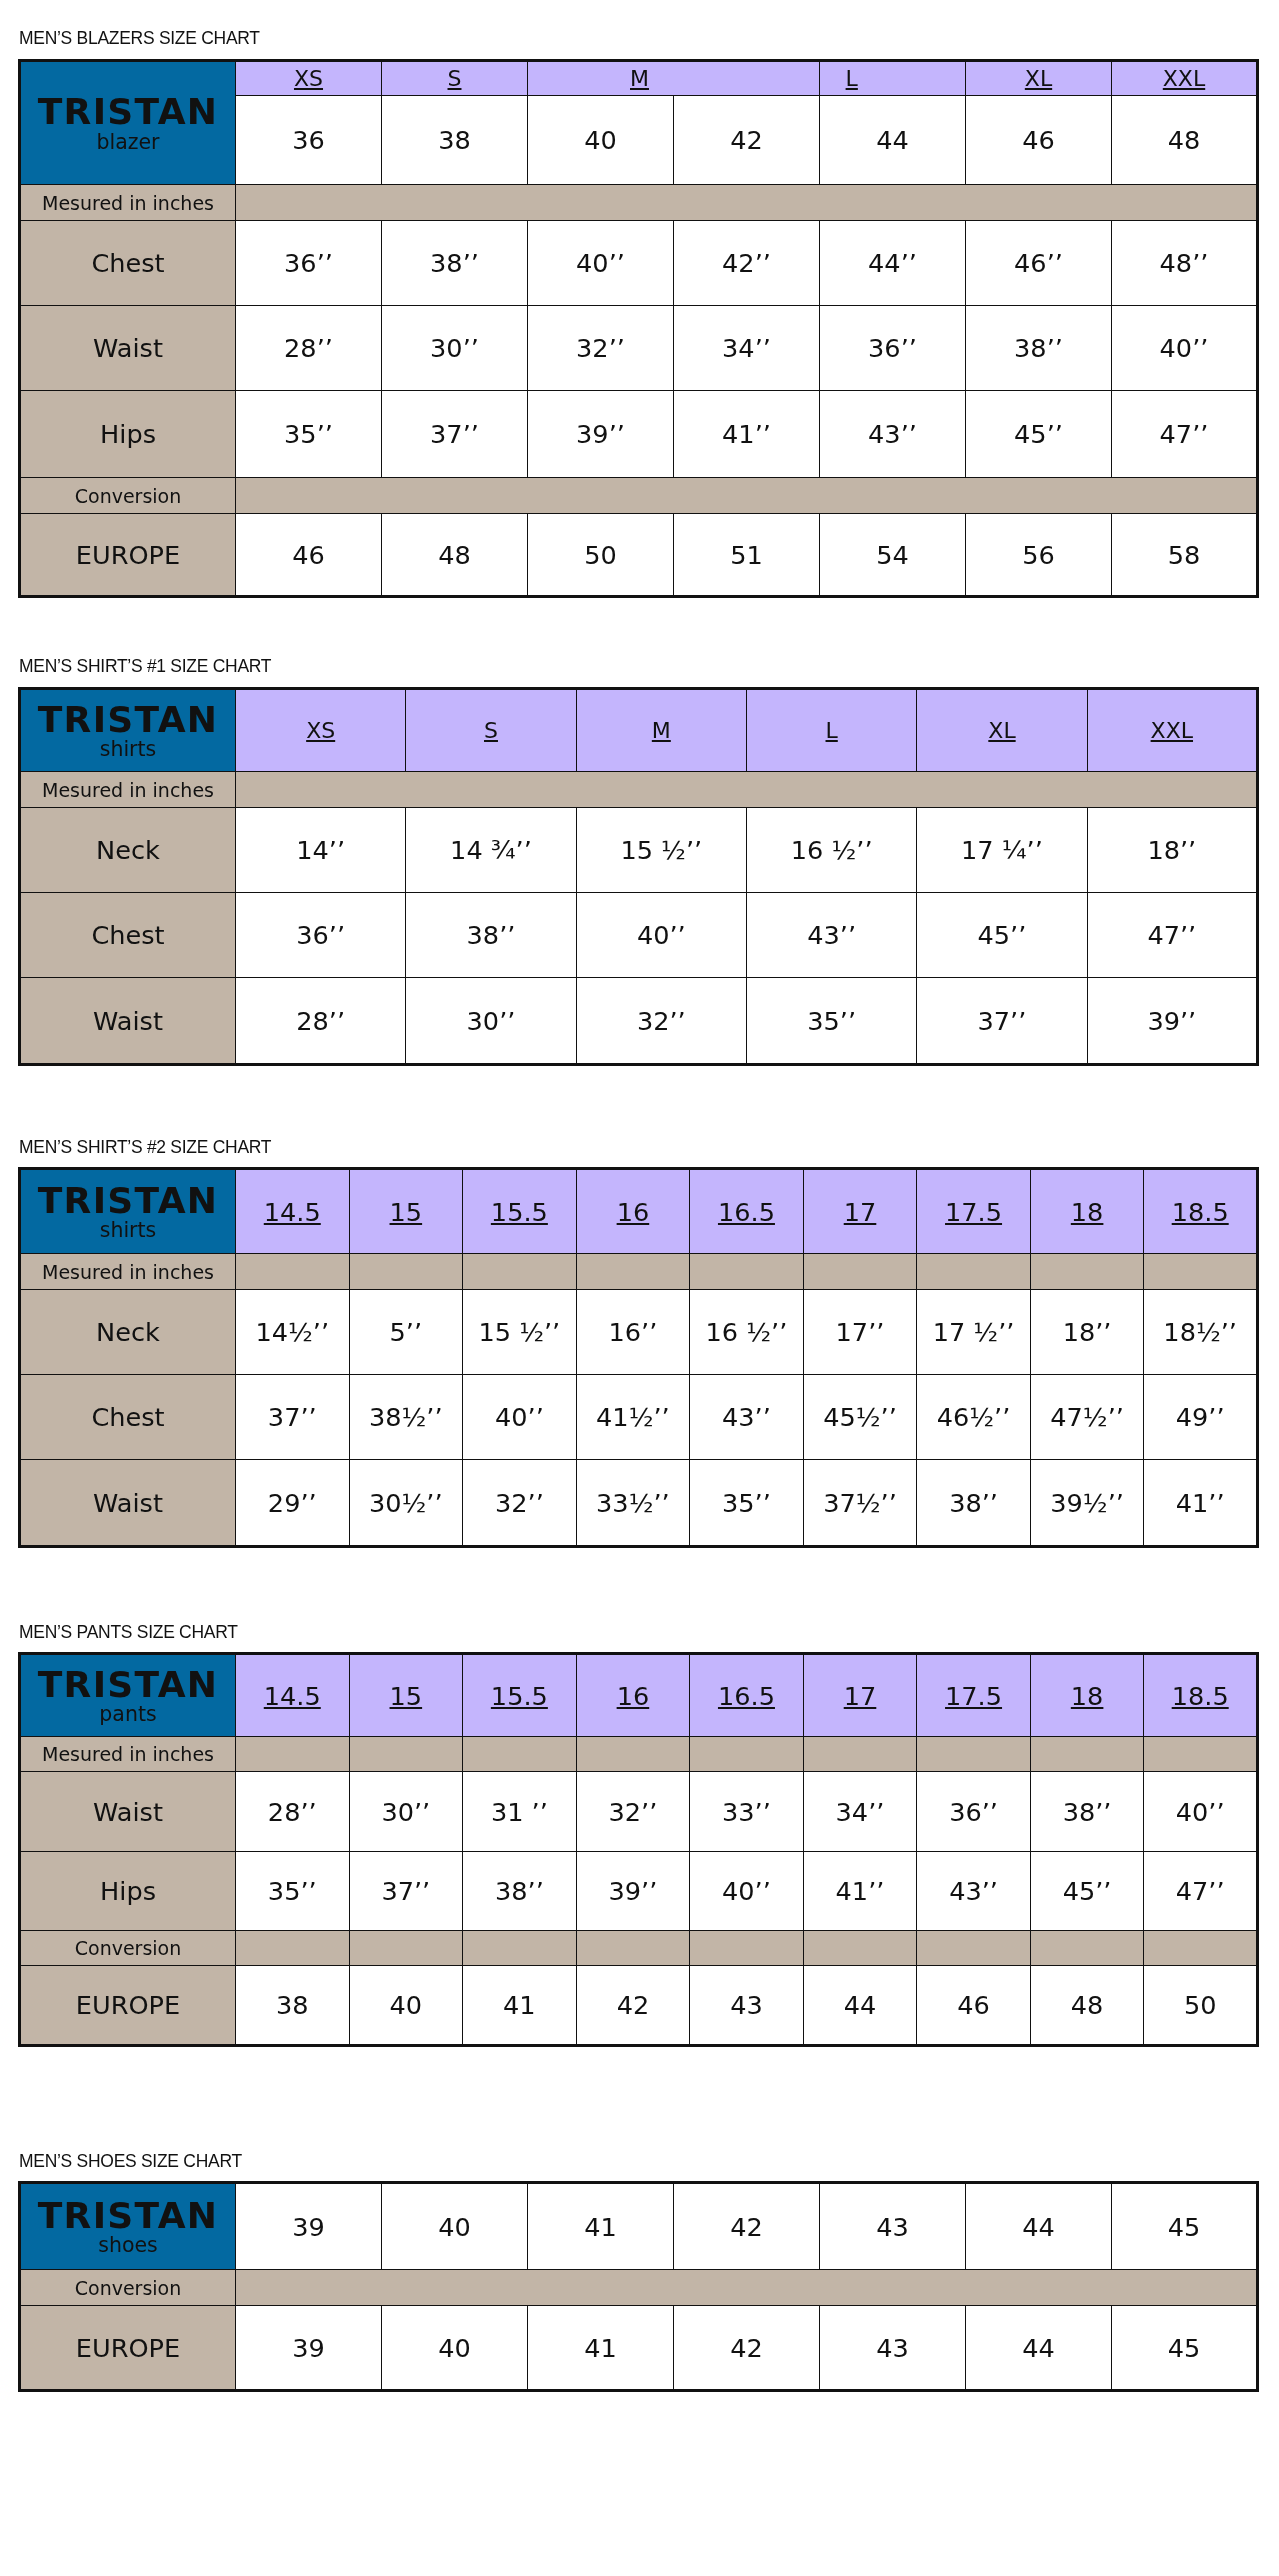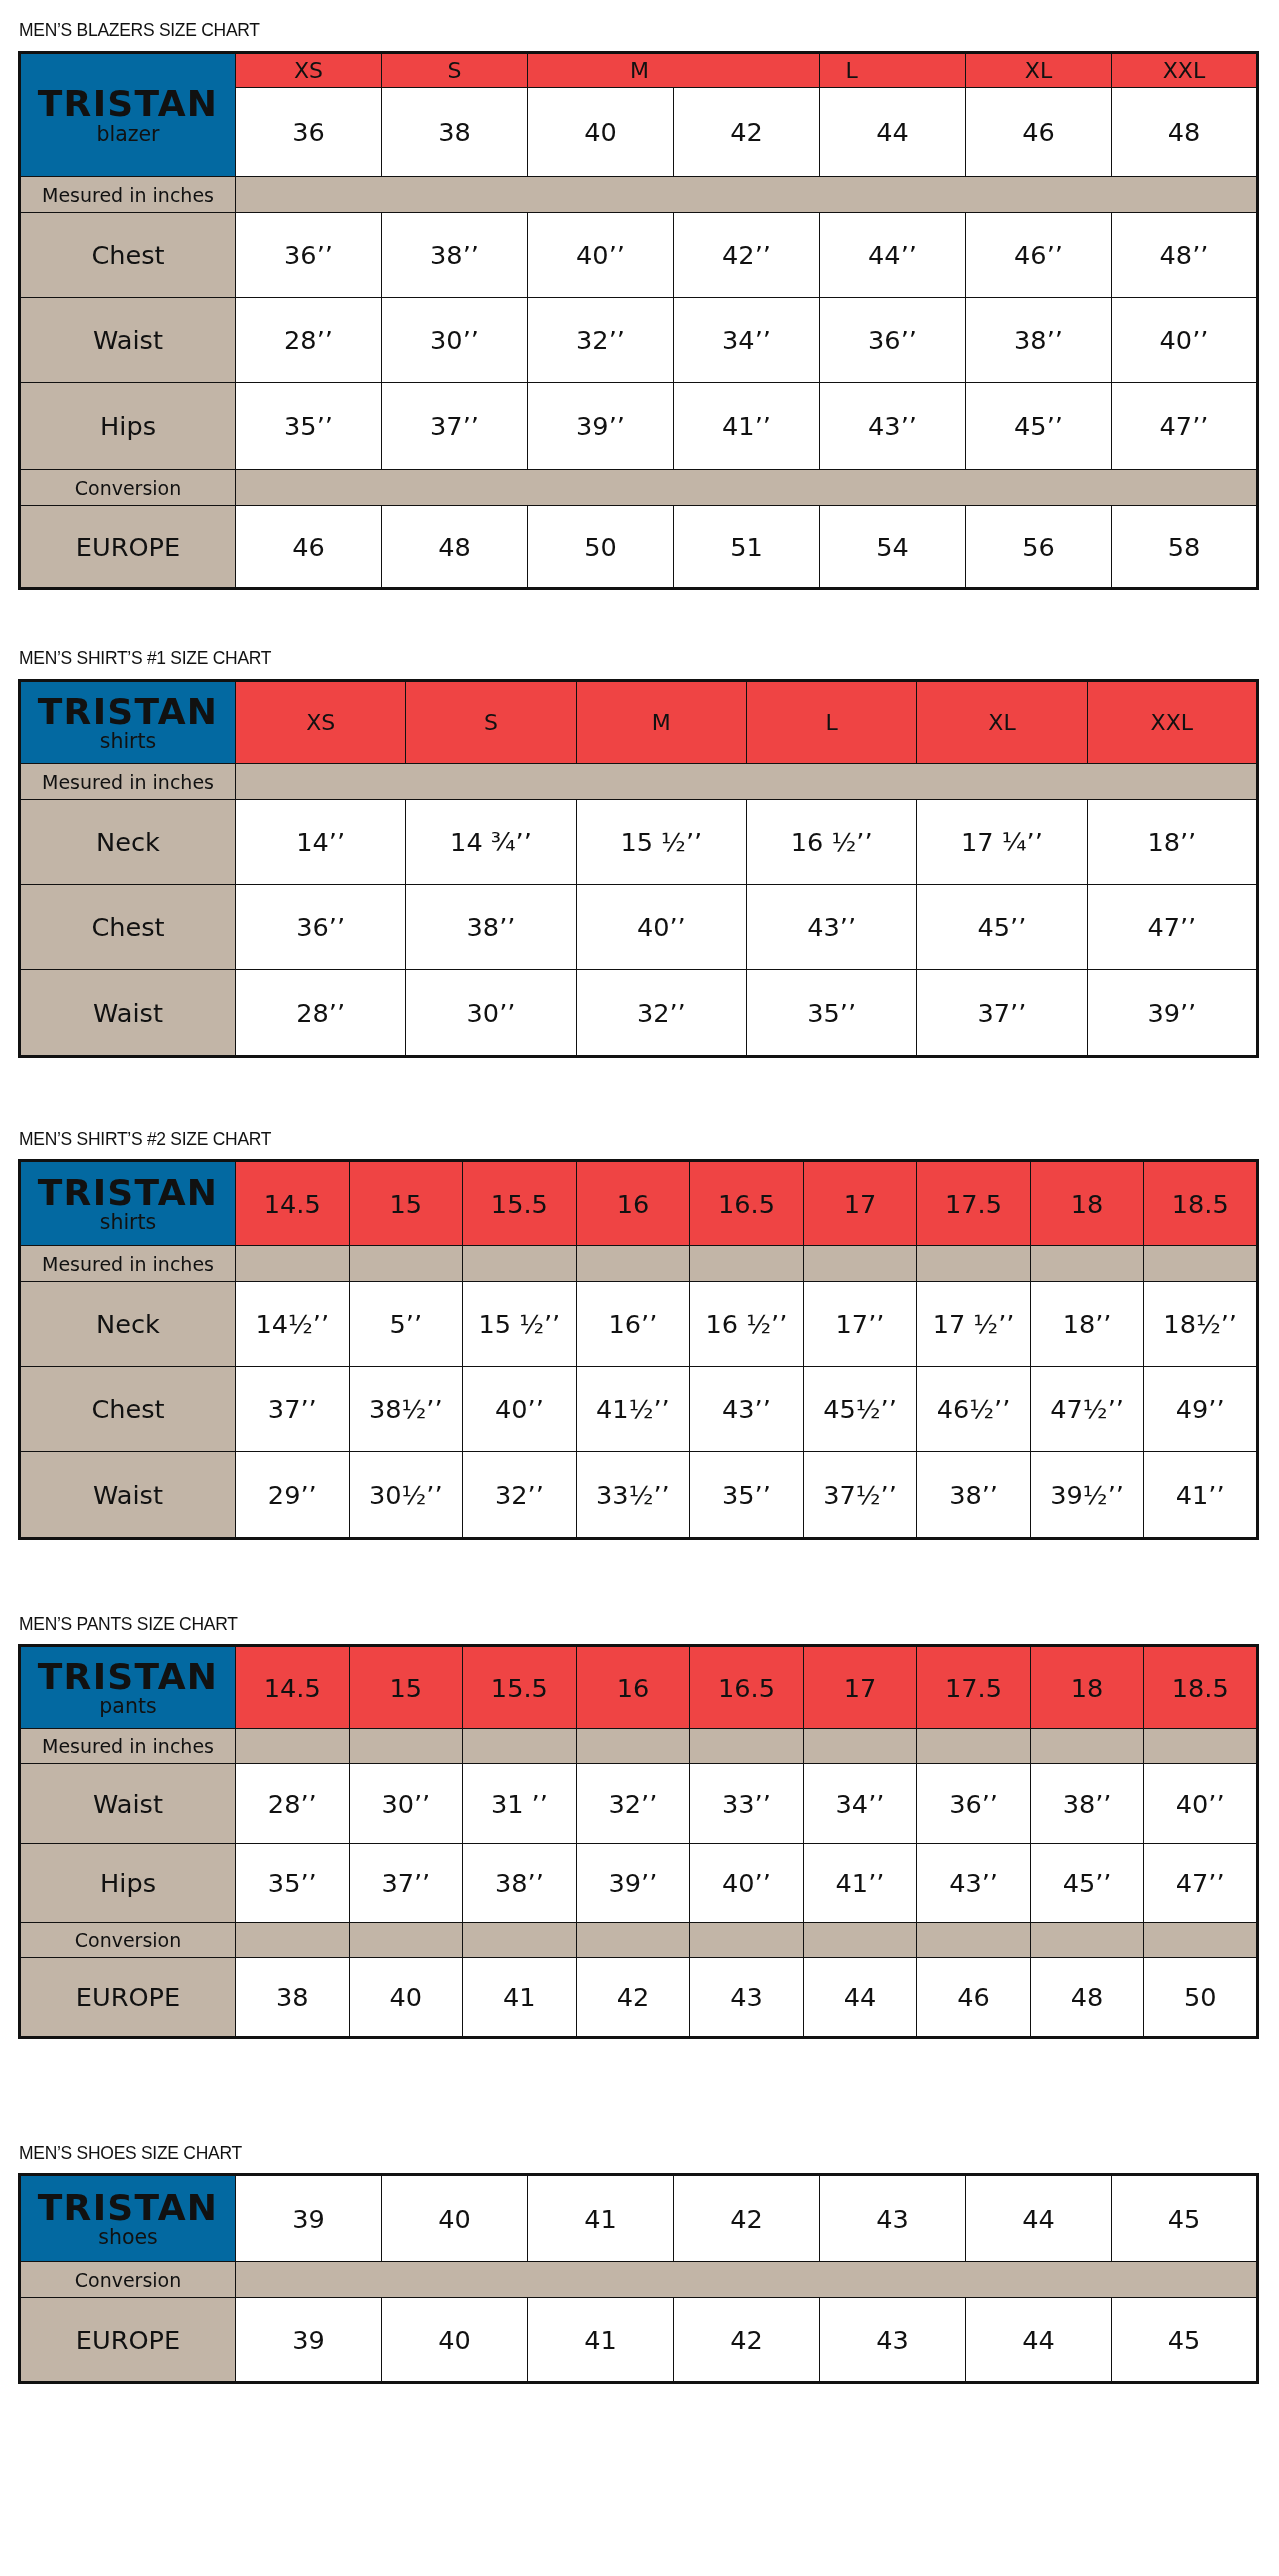--- a/index.html
+++ b/index.html
@@ -1,24 +1,24 @@
 <!DOCTYPE html>
 <html style="font-size:10.2px"><head>
 <meta charset="utf-8">
 <style>
   html, body { margin: 0; padding: 0; background: #ffffff; }
   body { width: 1279px; height: 2576px; position: relative; font-family: "DejaVu Sans", sans-serif; color: #111; overflow: hidden; }
-  .section { position: absolute; left: 18px; width: 1241px; }
+  .section { position: absolute; left: 18px; width: 1241px; margin-top: 8px; }
   .section-title { font-family: "Liberation Sans", sans-serif; font-size: 19px; letter-spacing: -0.3px; margin: 0 0 0 1.3px; height: 22px; line-height: 22px; transform: scaleX(0.92); transform-origin: left; }
   table.chart { border-collapse: collapse; width: 1241px; table-layout: fixed; border: 3.2px solid #111; }
   table.chart td { border: 1.9px solid #111; text-align: center; vertical-align: middle; padding: 0; font-family: "DejaVu Sans", sans-serif; }
   td.label { background: #c2b5a7; font-size: 25.6px; }
   td.label.small { font-size: 19px; }
   td.beige { background: #c2b5a7; }
-  td.hdr { background: #ef4444; font-family: "Liberation Sans", sans-serif; font-size: 22px; border-left: 1.9px solid #fff; border-right: 1.9px solid #fff; border-top: 1.9px solid #111; border-bottom: 2.6px solid #111; }
+  td.hdr { background: #c4b5fd; font-family: "Liberation Sans", sans-serif; font-size: 22px; border-left: 1.9px solid #fff; border-right: 1.9px solid #fff; border-top: 1.9px solid #111; border-bottom: 2.6px solid #111; text-decoration: underline; }
   td.hdr:last-child { border-right: 1.9px solid #111; }
   td.hdr.num { font-size: 25.6px; font-family: "DejaVu Sans", sans-serif; text-align: center; }
   td.val { background: #fff; font-size: 25.6px; }
   td.brand { background: #0369a1; line-height: 1; }
   .brand-name { display: block; font-weight: bold; font-size: 36px; letter-spacing: 1.3px; font-family: "DejaVu Sans", sans-serif; }
   .brand-sub { display: block; font-size: 20.5px; margin-top: 1.3px; text-align: center; }
   col.labelcol { width: 216px; }
   .blazer-hdr td.hdr { height: 33px; }
 </style>
 </head>

